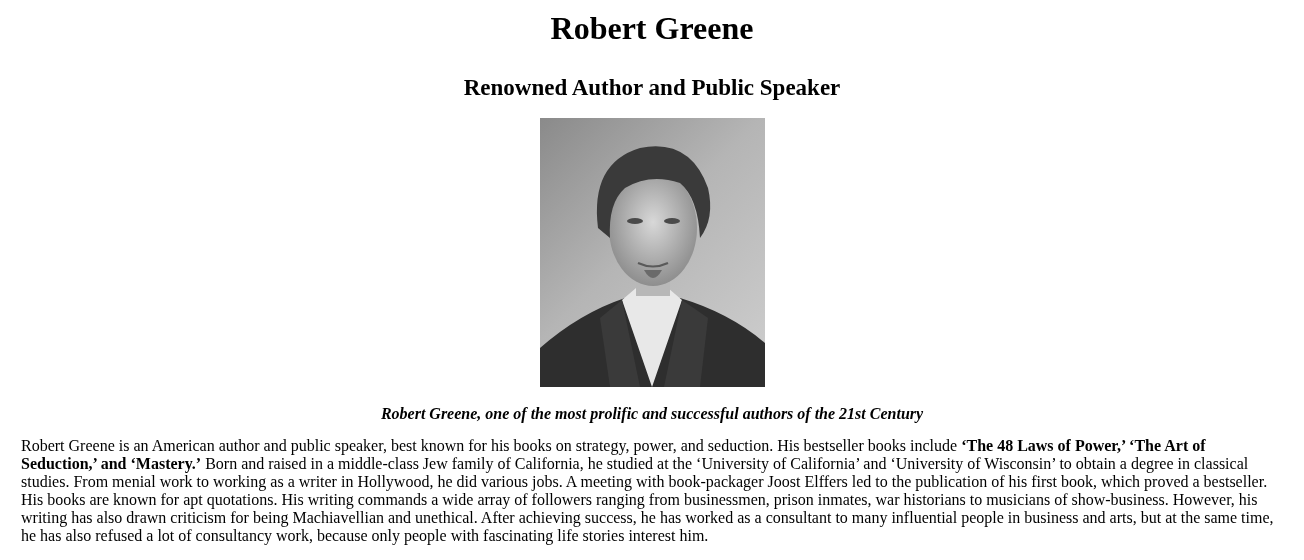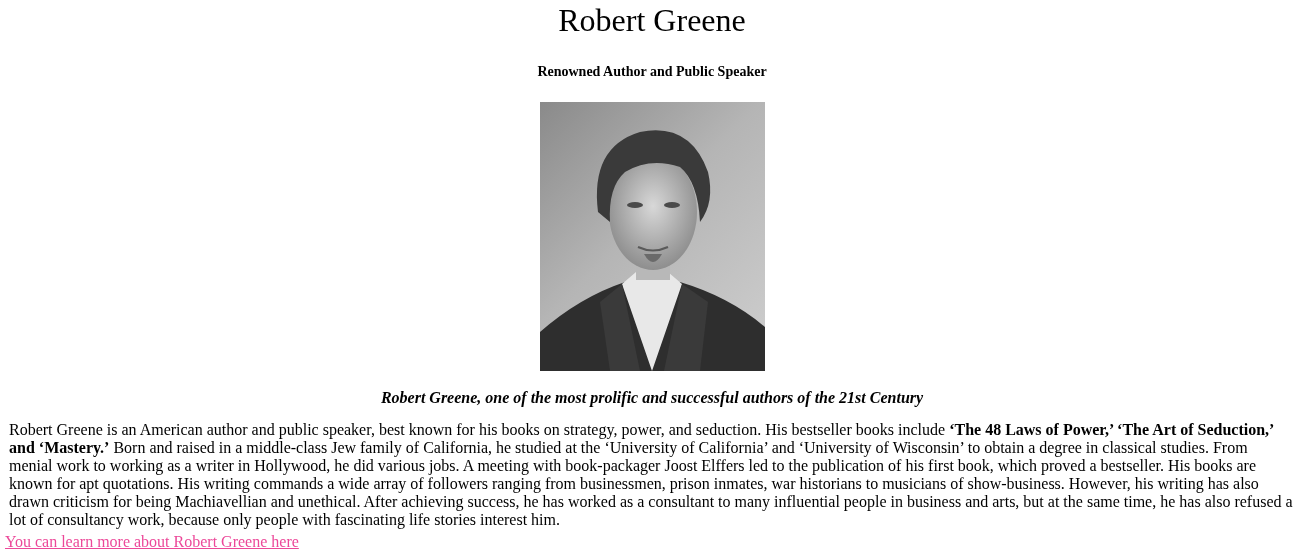--- a/index.html
+++ b/index.html
@@ -3,39 +3,39 @@
 <meta charset="utf-8">
 <style>
   html, body { margin: 0; padding: 0; background: #ffffff; }
   body {
     width: 1304px; height: 560px; overflow: hidden;
     font-family: "Liberation Serif", "DejaVu Serif", serif;
     color: #000; font-size: 16px;
   }
   .page { padding: 0 5px; }
   h1 {
-    text-align: center; font-size: 32px; font-weight: normal;
-    margin: 0; padding-top: 2px; line-height: 37px;
+    text-align: center; font-size: 32px; font-weight: bold;
+    margin: 8px; padding-top: 2px; line-height: 37px;
   }
   h3 {
-    text-align: center; font-size: 14px; font-weight: bold;
+    text-align: center; font-size: 23px; font-weight: bold;
     margin: 0; padding-top: 22px; line-height: 22px;
   }
   .portrait-wrap { text-align: center; margin-top: 19px; height: 270px; }
   .portrait {
     display: inline-block; width: 225px; height: 269px; position: relative;
     overflow: hidden;
     background: linear-gradient(135deg, #8a8a8a 0%, #b5b5b5 45%, #cfcfcf 100%);
   }
   .portrait svg { position: absolute; left: 0; top: 0; }
   .caption {
     text-align: center; font-style: italic; margin: 0;
     margin-top: 17px; line-height: 18px; font-weight: bold;
   }
-  .bio { margin: 4px; margin-top: 14px; line-height: 18px; }
+  .bio { margin: 16px; margin-top: 14px; line-height: 18px; }
   .bio b { font-weight: bold; }
   a.more { color: #ec4899; text-decoration: underline; display: block; line-height: 18px; }
 </style>
 </head>
 <body>
 
 <div class="page">
   <h1>Robert Greene</h1>
   <h3>Renowned Author and Public Speaker</h3>
 

